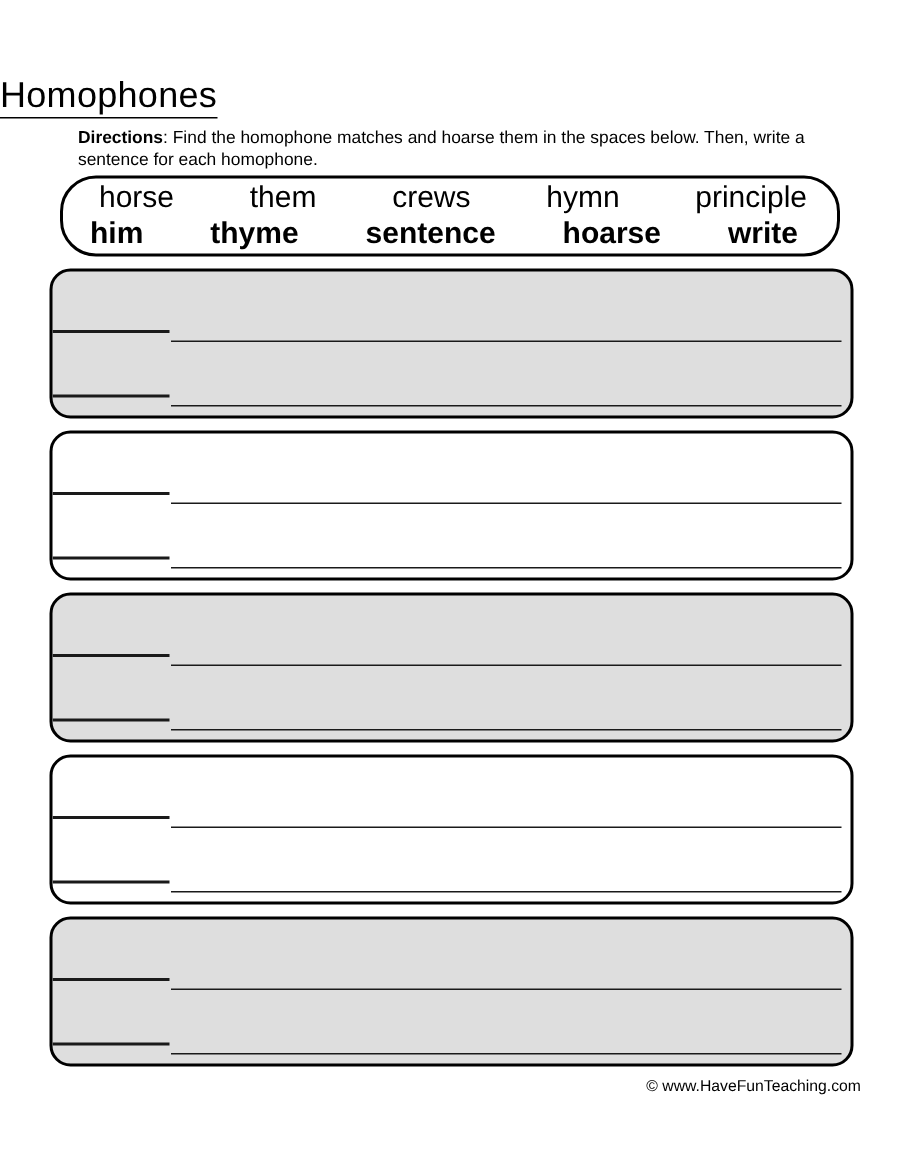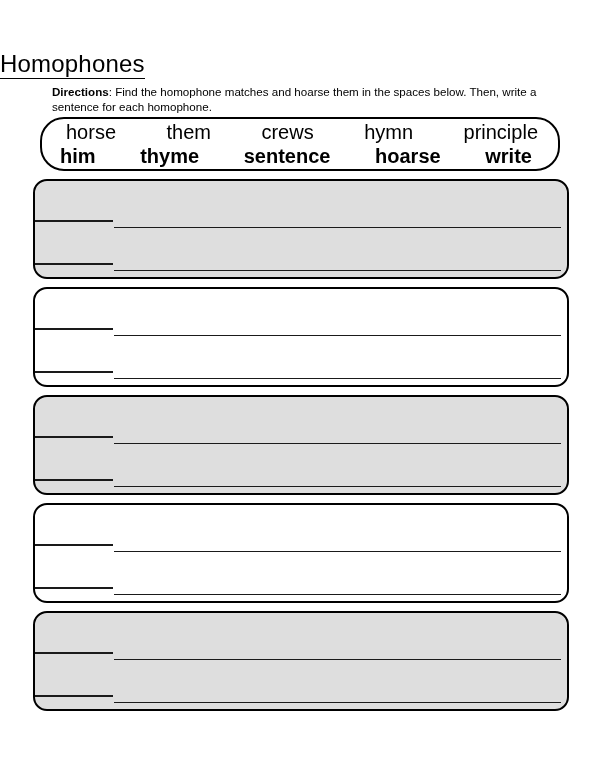--- a/index.html
+++ b/index.html
@@ -244,14 +244,15 @@
         <div class="word-line"></div>
         <div class="sentence-line"></div>
       </div>
       <div class="row-b">
         <div class="word-line"></div>
         <div class="sentence-line"></div>
       </div>
     </div>
   </div>
 
+  <div class="footer">© www.HaveFunTeaching.com</div>
 
 </div>
 
 </body></html>

